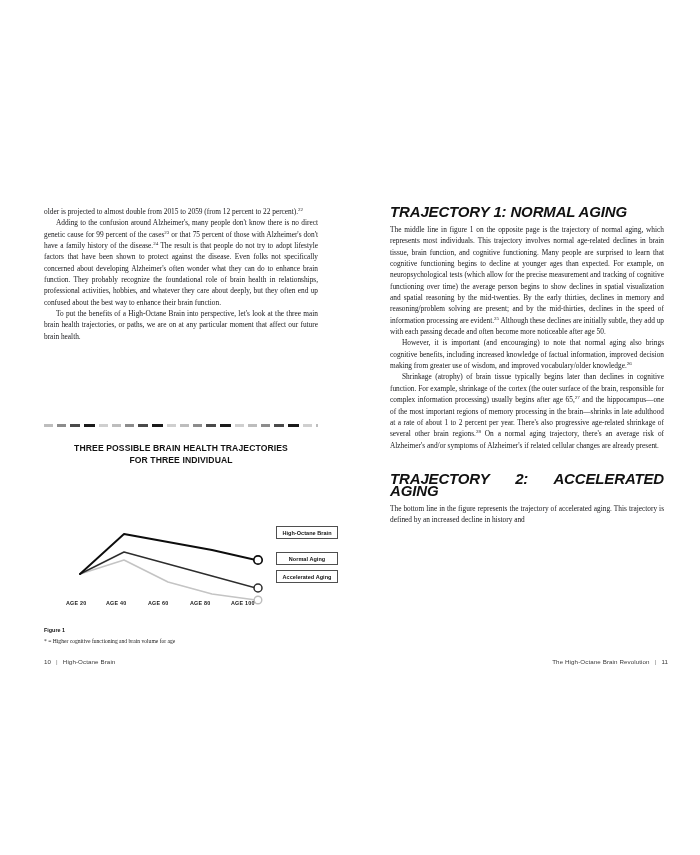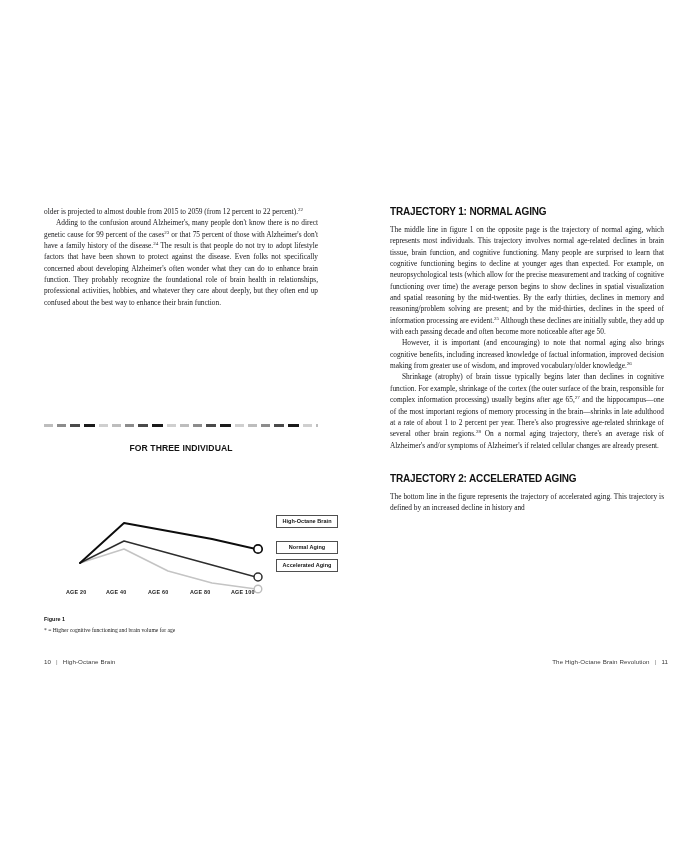--- a/index.html
+++ b/index.html
@@ -59,25 +59,26 @@
   sup {
     font-size: 5px;
     vertical-align: super;
     line-height: 0;
   }
 
   
   .sec-head {
     font-family: "Liberation Sans", sans-serif;
     font-weight: bold;
-    font-size: 10px;
+    font-size: 15px;
     letter-spacing: -0.15px;
     color: #111111;
     margin: 0 0 6px 0;
     line-height: 12px;
+    font-style: italic;
   }
   .sec-head.spaced { margin-top: 22px; }
 
   
   .figure {
     position: absolute;
     left: 44px;
     top: 424px;
     width: 274px;
   }
@@ -195,27 +196,29 @@
 
 <div class="spread">
 
   <div class="page page-left">
 
     <div class="col col-left">
       <p><span>older is projected to almost double from 2015 to 2059 (from 12 percent to 22 percent).</span><sup>22</sup></p>
 
       <p class="ind"><span>Adding to the confusion around Alzheimer's, many people don't know there is no direct genetic cause for 99 percent of the cases</span><sup>23</sup><span> or that 75 percent of those with Alzheimer's don't have a family history of the disease.</span><sup>24</sup><span> The result is that people do not try to adopt lifestyle factors that have been shown to protect against the disease. Even folks not specifically concerned about developing Alzheimer's often wonder what they can do to enhance brain function. They probably recognize the foundational role of brain health in relationships, professional activities, hobbies, and whatever they care about deeply, but they often end up confused about the best way to enhance their brain function.</span></p>
 
+      <p class="ind"><span>To put the benefits of a High-Octane Brain into perspective, let's look at the three main brain health trajectories, or paths, we are on at any particular moment that affect our future brain health.</span></p>
     </div>
 
     <div class="figure">
 
       <div class="divider"></div>
 
       <div class="fig-title">
+        <span>THREE POSSIBLE BRAIN HEALTH TRAJECTORIES</span>
         <span>FOR THREE INDIVIDUAL</span>
       </div>
 
       <div class="plot-wrap">
 
         <svg class="plot-svg" width="274" height="130" viewBox="0 0 274 130">
 
           <polyline points="36,96 80,82 124,104 168,116 212,122" fill="none" stroke="#c4c4c4" stroke-width="1.5" stroke-linejoin="round" stroke-linecap="round"></polyline>
 
           <polyline points="36,96 80,74 124,86 168,98 212,110" fill="none" stroke="#2d2d2d" stroke-width="1.4" stroke-linejoin="round" stroke-linecap="round"></polyline>

